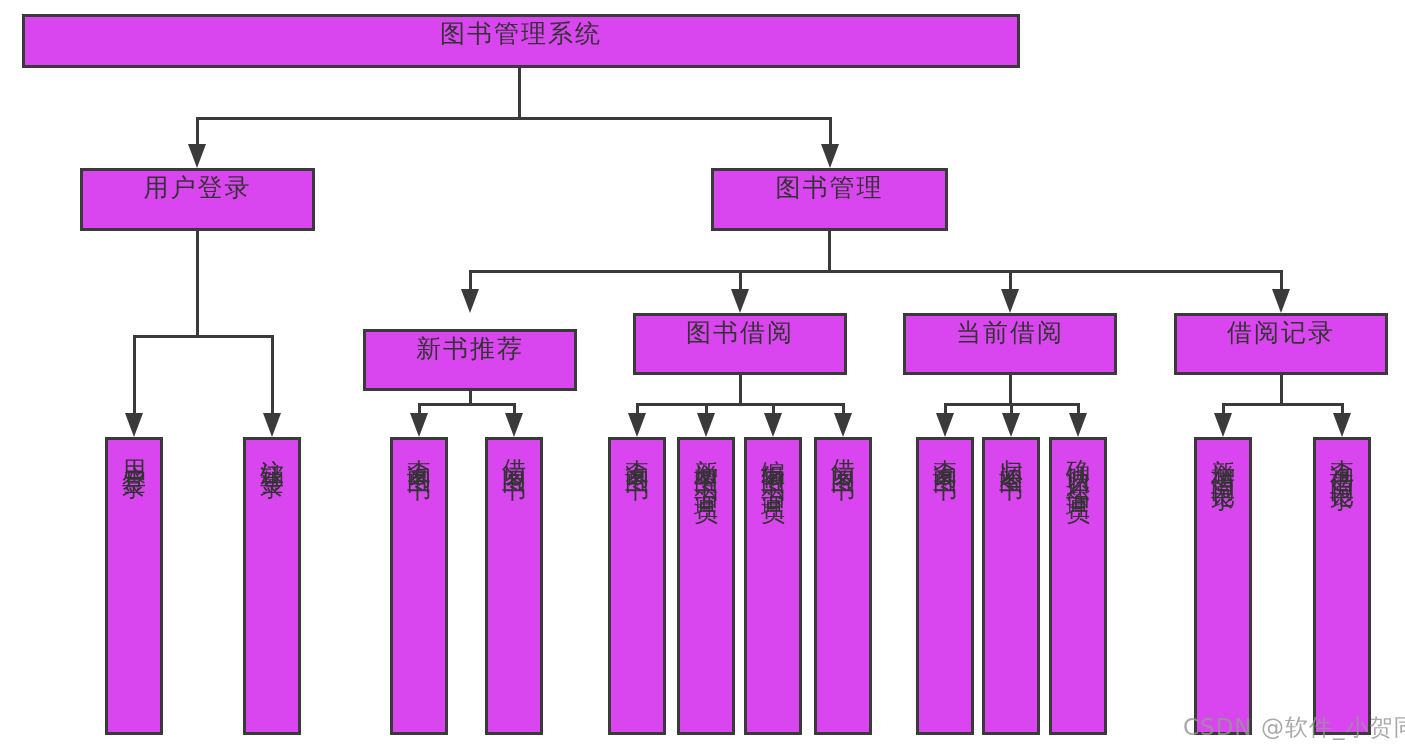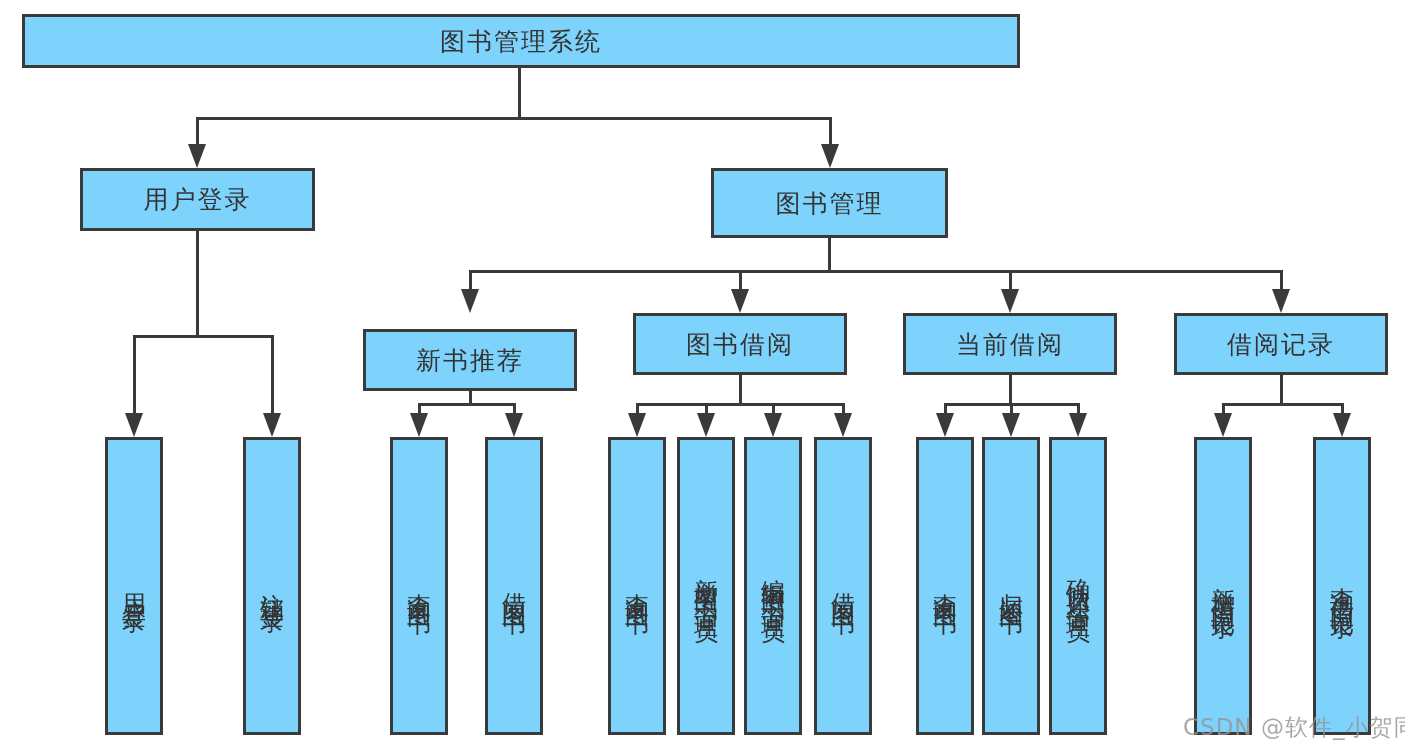--- a/index.html
+++ b/index.html
@@ -1,23 +1,23 @@
 <!DOCTYPE html>
 <html><head>
 <meta charset="utf-8">
 <style>
   html, body { margin:0; padding:0; background:#ffffff; }
   #stage {
     position:relative; width:1405px; height:747px; background:#ffffff;
     font-family:"DejaVu Sans","Liberation Sans",sans-serif; overflow:hidden;
   }
   .box {
-    position:absolute; box-sizing:border-box; background:#7dd3fc;
+    position:absolute; box-sizing:border-box; background:#d946ef;
     border:3px solid #3a3a3a; color:#333333;
-    display:flex; align-items:center; justify-content:center;
+    display:flex; justify-content:center;
   }
   .box.h span { font-size:25px; letter-spacing:2px; white-space:nowrap; }
   .box.v span {
     writing-mode:vertical-rl; text-orientation:mixed;
     font-size:24px; line-height:1; letter-spacing:6px; white-space:nowrap;
   }
   .vl { position:absolute; width:3px; background:#3a3a3a; }
   .hl { position:absolute; height:3px; background:#3a3a3a; }
   .ar {
     position:absolute; width:0; height:0;
@@ -96,21 +96,21 @@
   <div class="ar" style="left:1333px;top:413px"></div>
 
   <div class="box h" style="left:22px;top:14px;width:998px;height:54px;font-size:26px">
     <span>图书管理系统</span>
   </div>
 
   <div class="box h" style="left:80px;top:168px;width:235px;height:63px">
     <span>用户登录</span>
   </div>
 
-  <div class="box h" style="left:711px;top:168px;width:237px;height:70px">
+  <div class="box h" style="left:711px;top:168px;width:237px;height:63px">
     <span>图书管理</span>
   </div>
 
   <div class="box h" style="left:363px;top:329px;width:214px;height:62px">
     <span>新书推荐</span>
   </div>
 
   <div class="box h" style="left:903px;top:313px;width:214px;height:62px">
     <span>当前借阅</span>
   </div>

